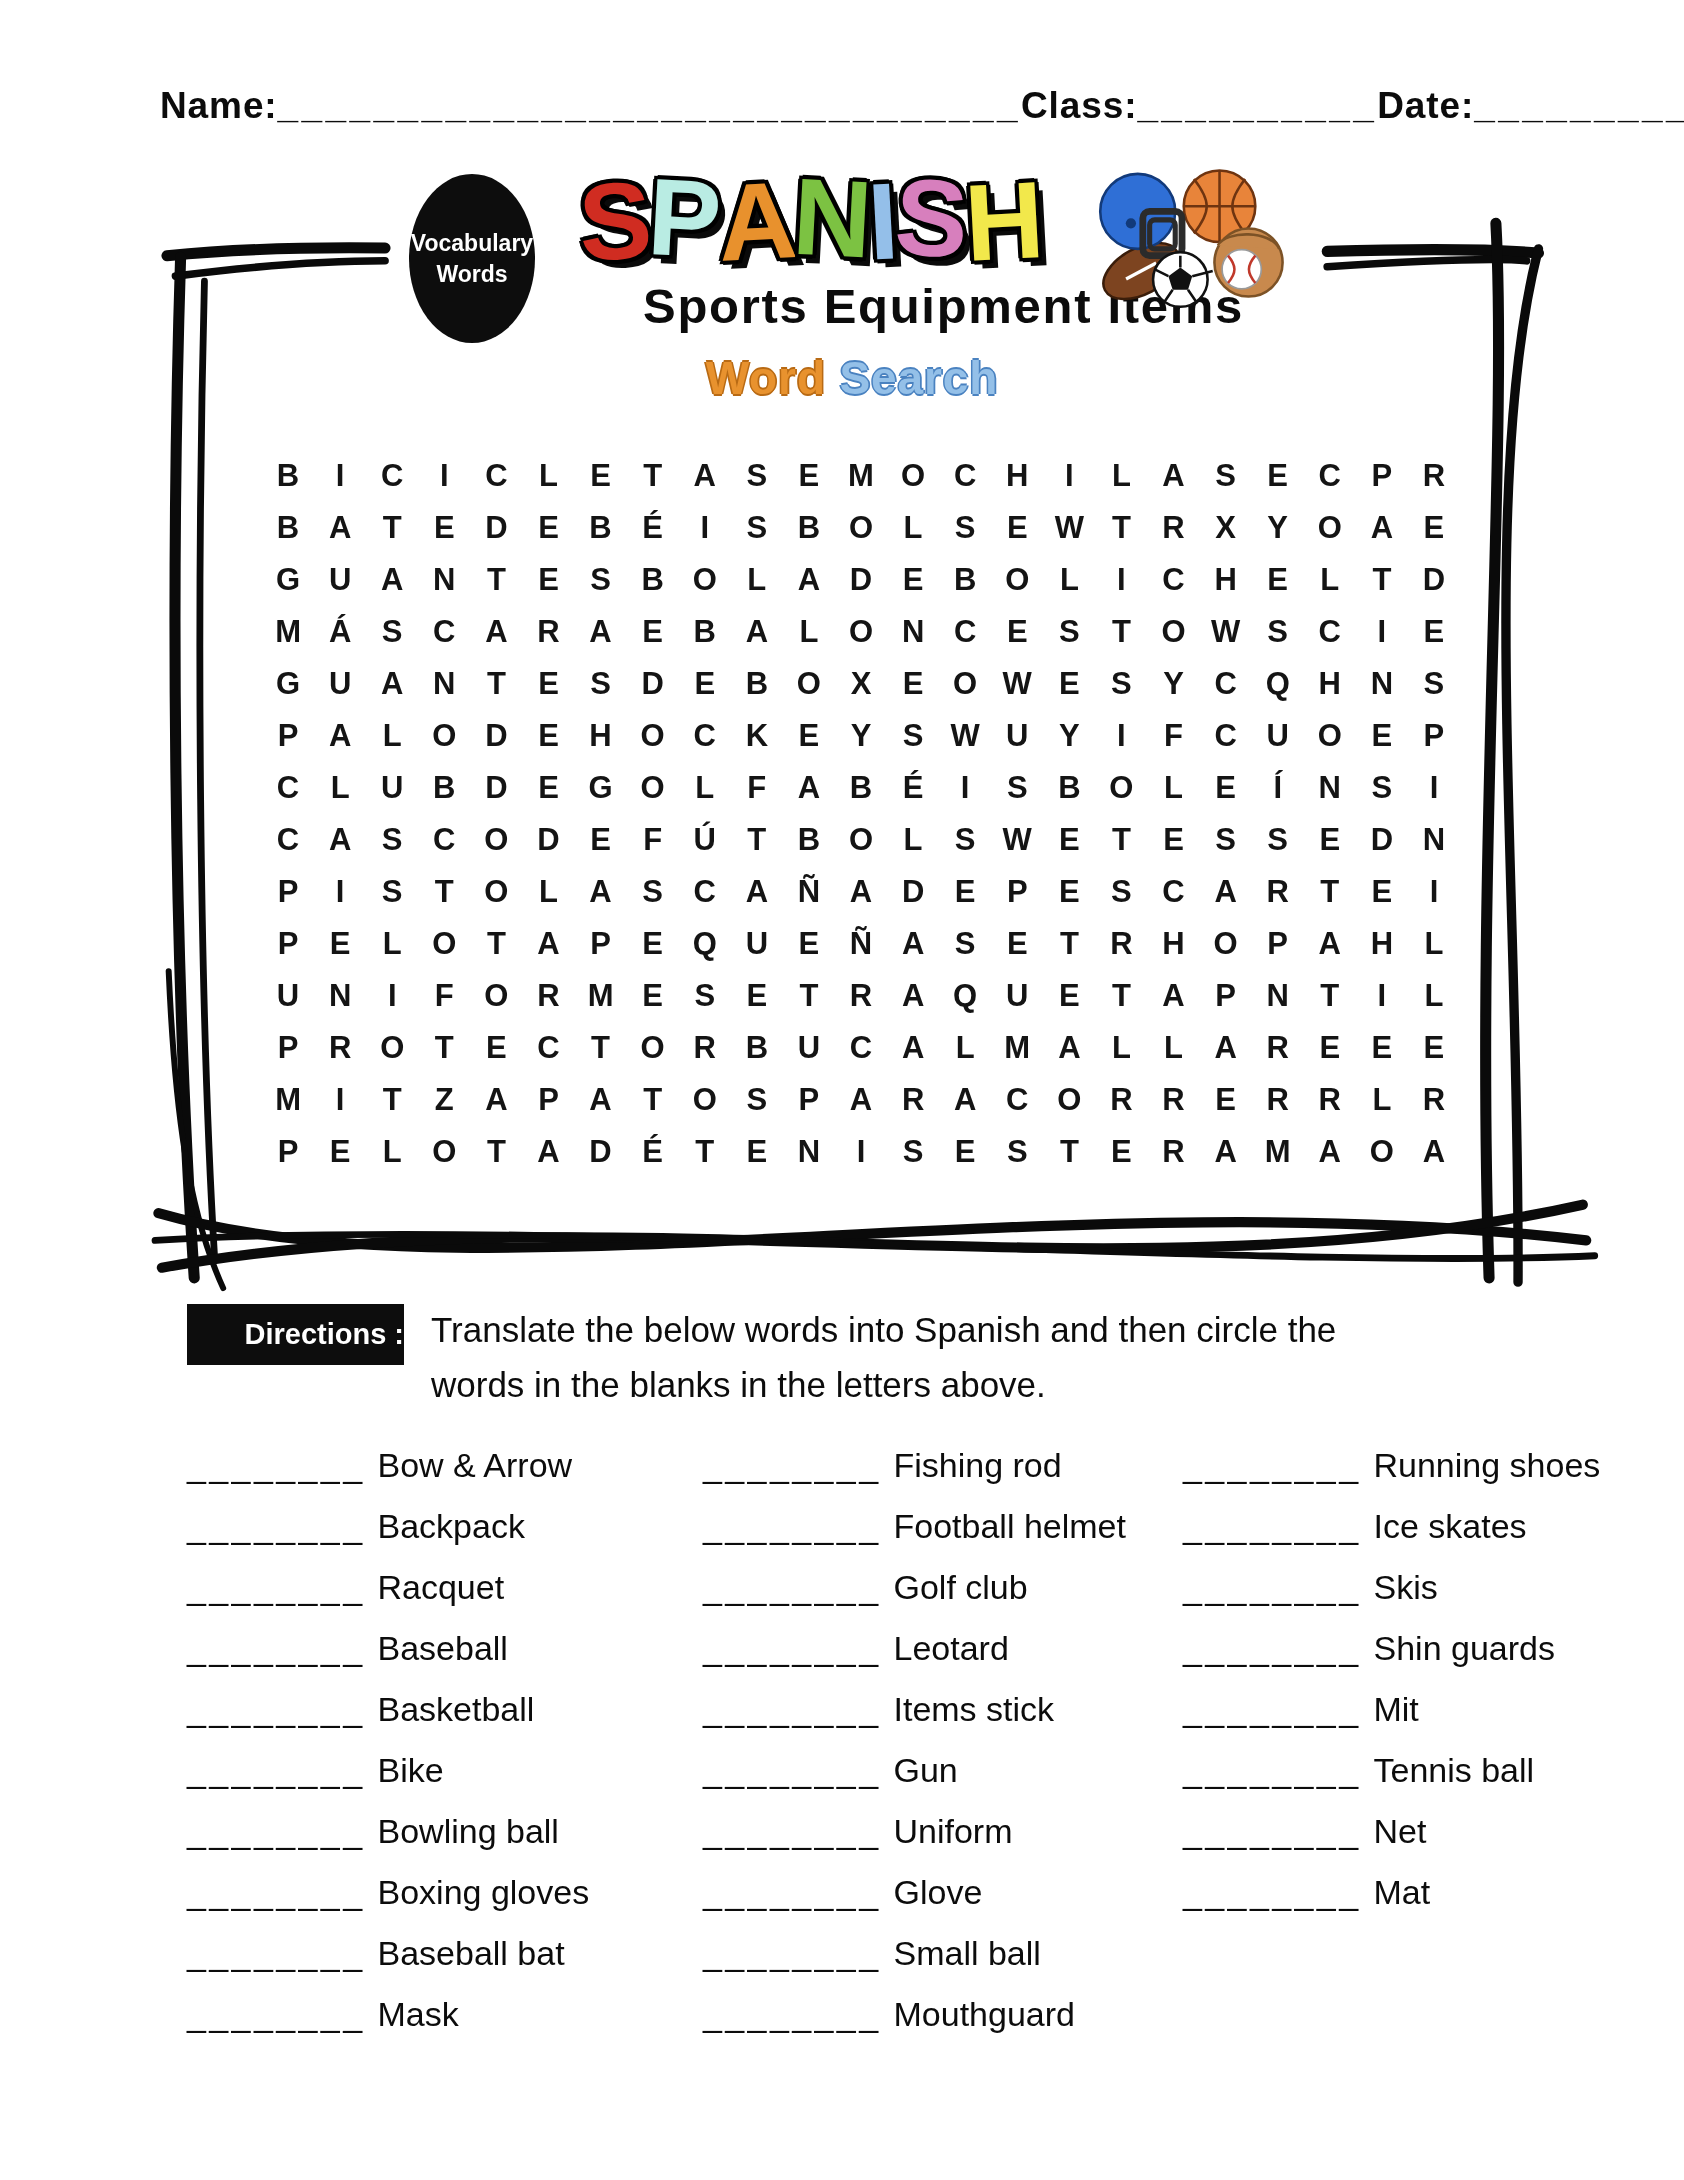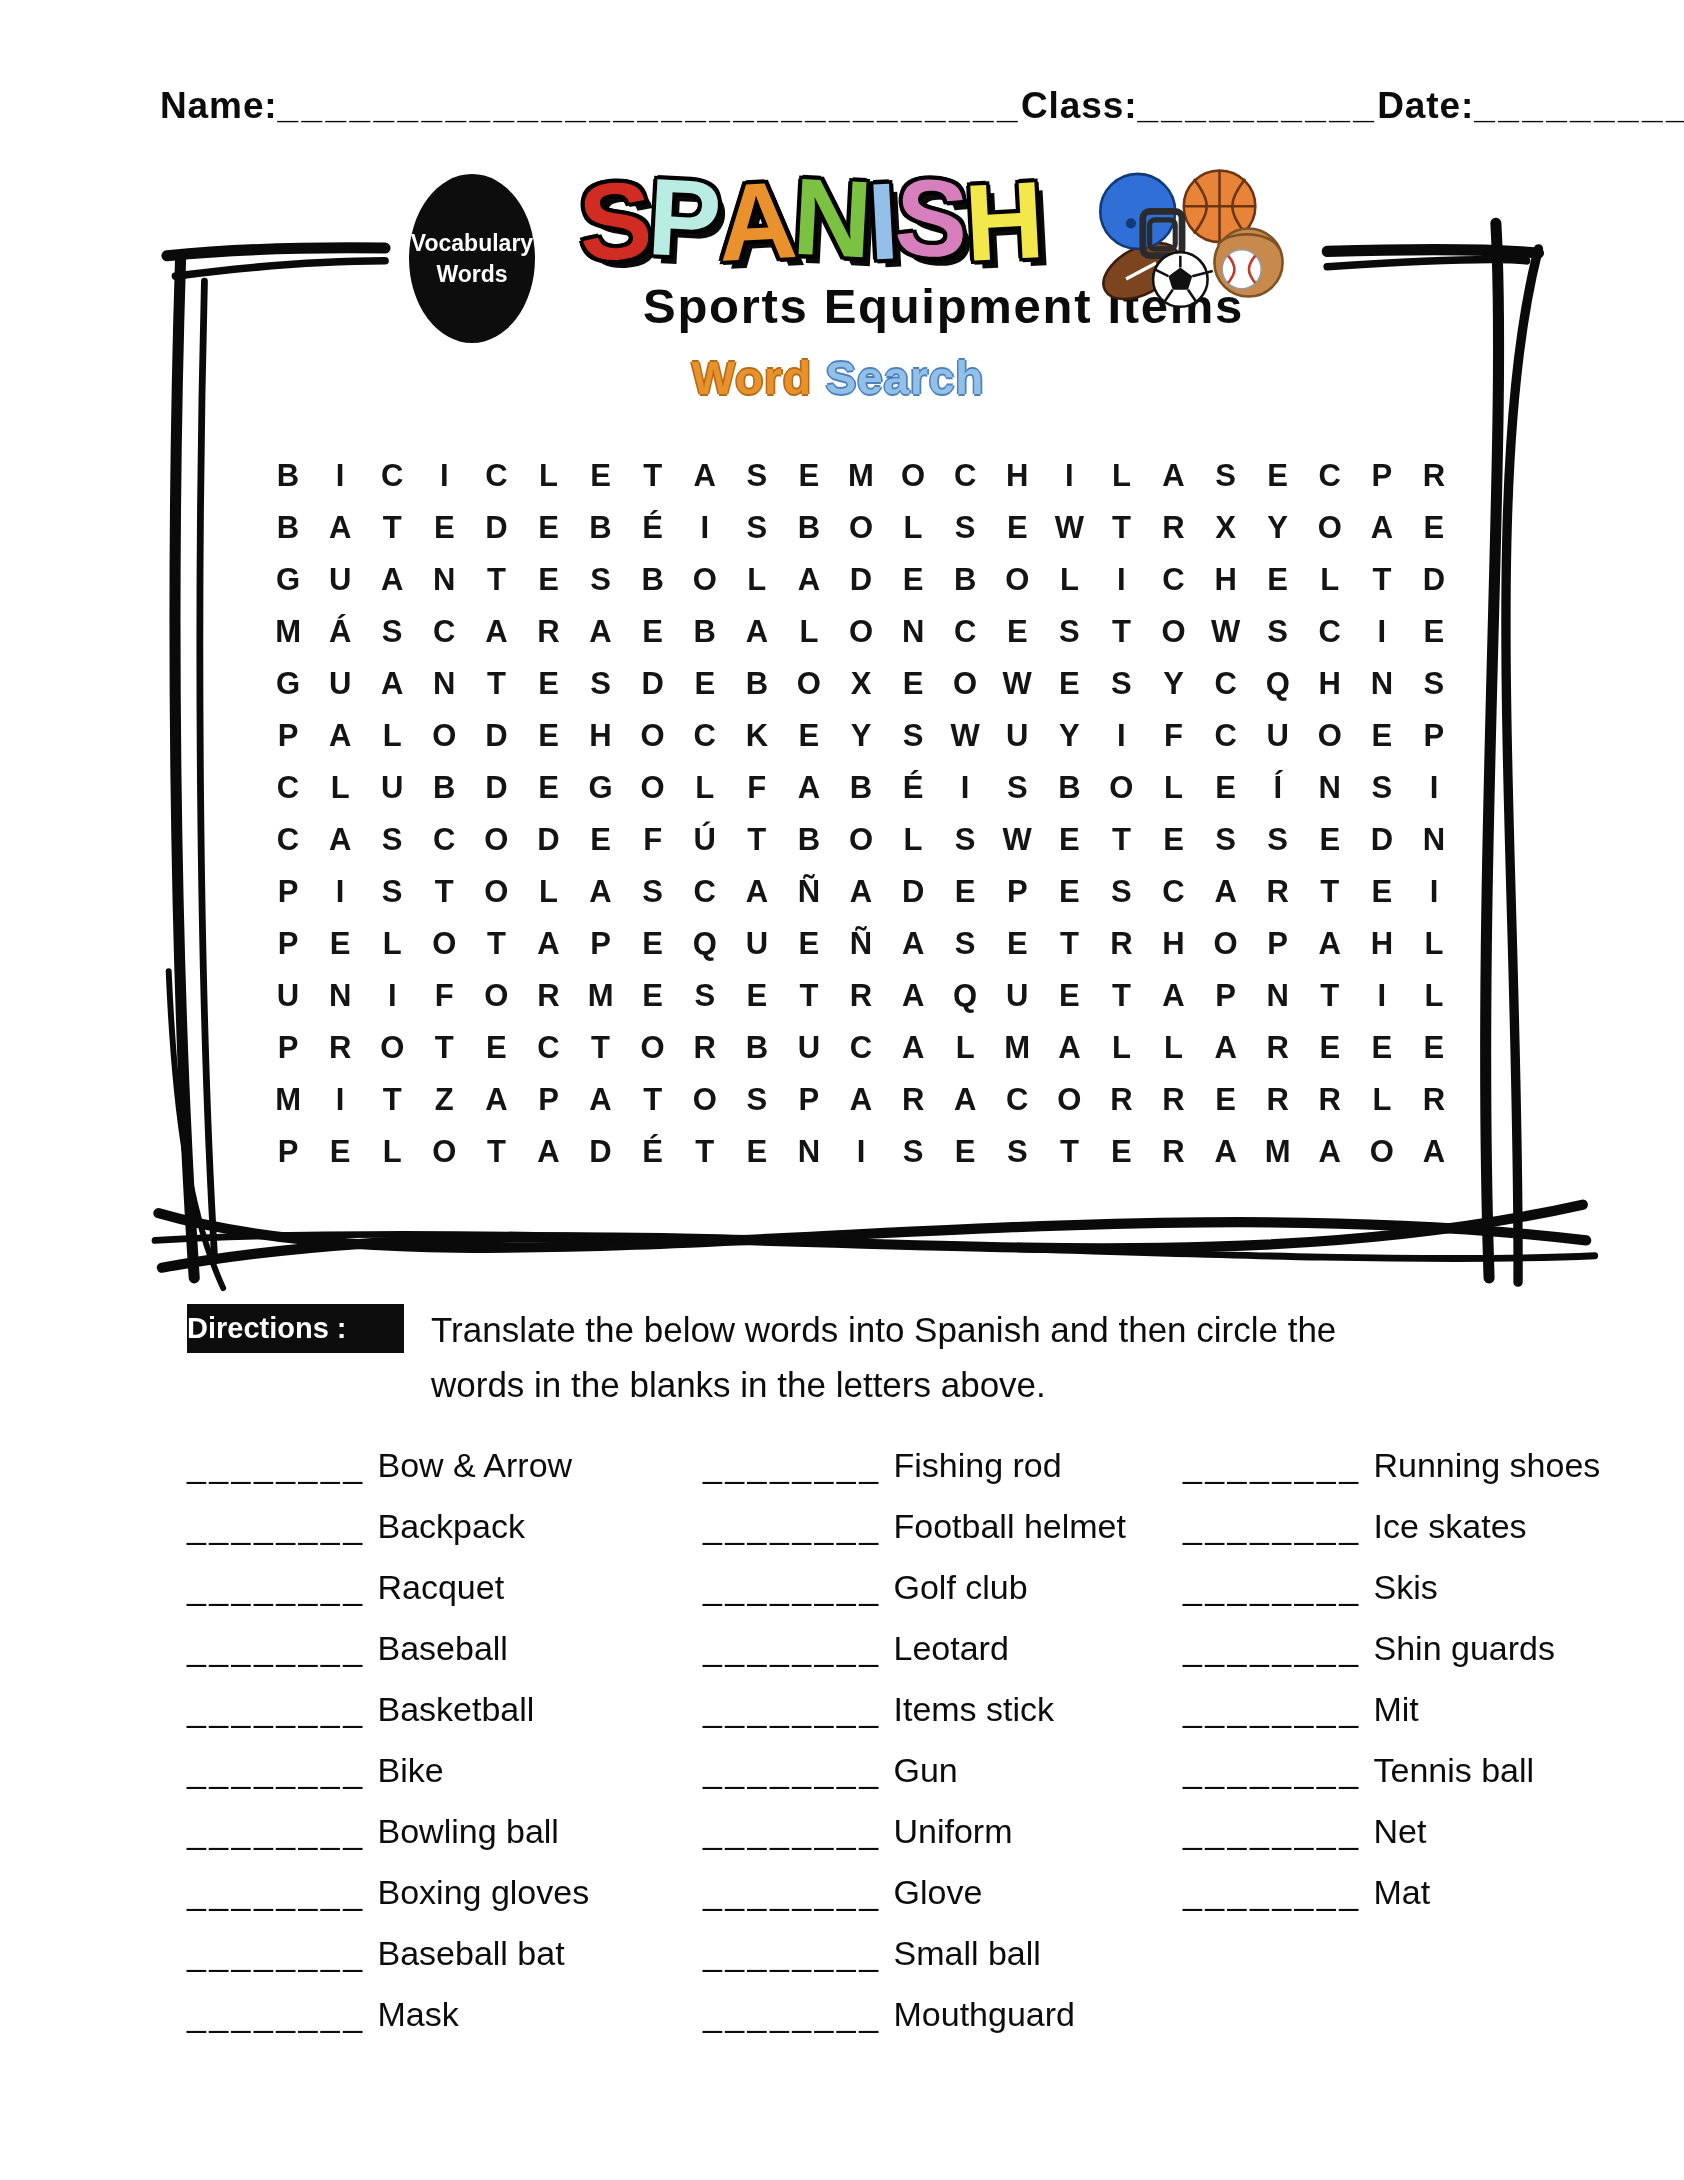--- a/index.html
+++ b/index.html
@@ -34,39 +34,39 @@
       -4.3px 0 0 #000, 4.3px 0 0 #000, 0 -4.3px 0 #000, 0 4.3px 0 #000,
       7.7px 8.5px 0 #0a0a0a;
   }
   #spanish-title .letter:nth-child(odd){transform:rotate(-3deg);}
   #spanish-title .letter:nth-child(even){transform:rotate(3deg) translateY(-3.4px);}
   #subtitle{
     position:absolute;left:477px;top:278px;width:767px;text-align:right;
     font-size:49px;font-weight:700;letter-spacing:1.7px;
   }
   #wordsearch-line{
-    position:absolute;left:463px;top:351px;width:750px;text-align:center;
+    position:absolute;left:477px;top:351px;width:750px;text-align:center;
     font-size:46px;font-weight:700;letter-spacing:0.9px;
   }
   #wordsearch-line .ws-word{padding:0 6.8px;}
   
   #clipart{position:absolute;left:1090px;top:167px;width:196px;height:145px;}
   
   #ws-grid{
     position:absolute;left:262px;top:450px;width:1198px;height:722px;
     display:grid;grid-template-columns:repeat(23,1fr);grid-auto-rows:52px;
   }
   #ws-grid .cell{
     display:flex;align-items:center;justify-content:center;
     font-size:31px;font-weight:700;color:#141414;
   }
   
   #directions-box{
-    position:absolute;left:187px;top:1304px;width:217px;height:49px;
-    background:#0d0d0d;display:flex;align-items:center;justify-content:flex-start;
+    position:absolute;left:187px;top:1304px;width:217px;height:61px;
+    background:#0d0d0d;display:flex;align-items:center;justify-content:flex-end;
   }
   #directions-box span{color:#fff;font-size:29px;font-weight:700;}
   #directions-text{
     position:absolute;left:431px;top:1302px;width:971px;
     font-size:35px;font-weight:400;line-height:55px;
   }
   
   .wl-col{position:absolute;top:1446px;}
   #wl-col-0{left:187px;}
   #wl-col-1{left:703px;}

